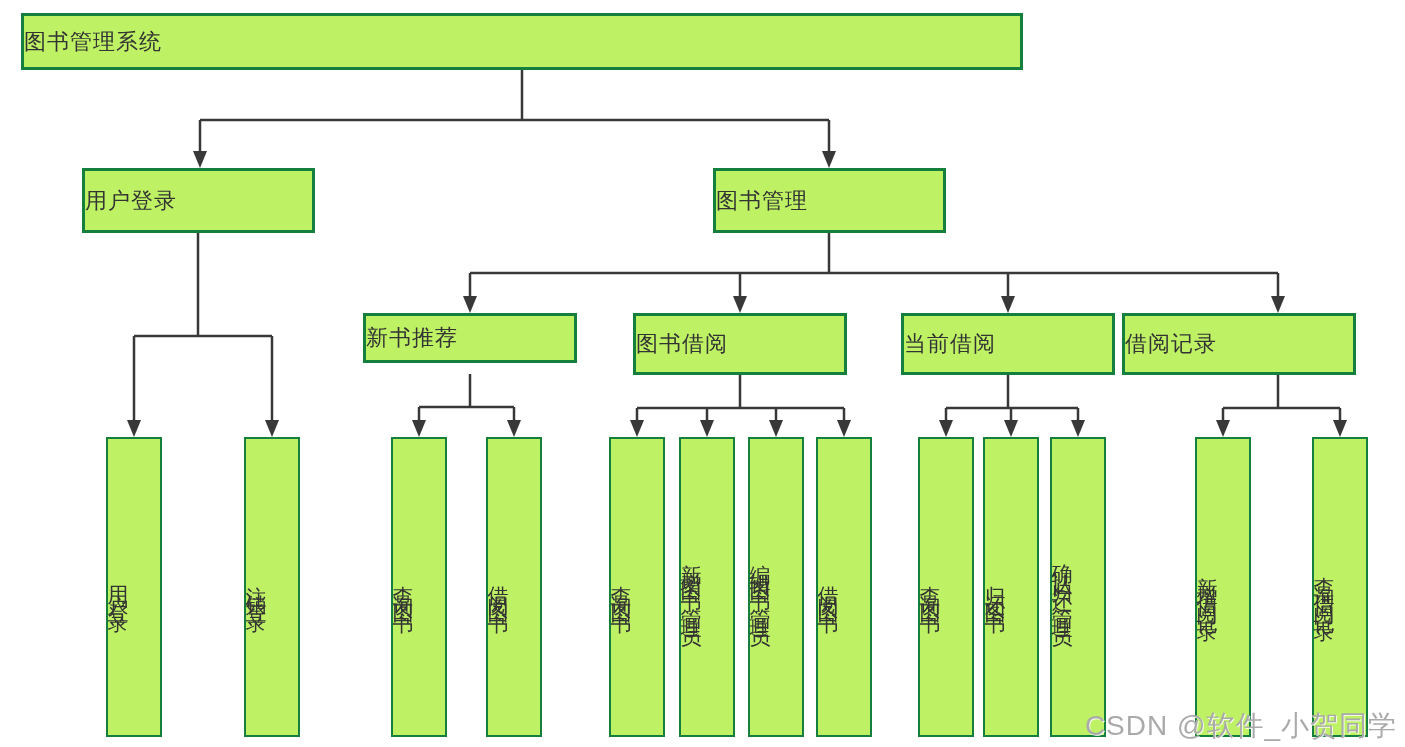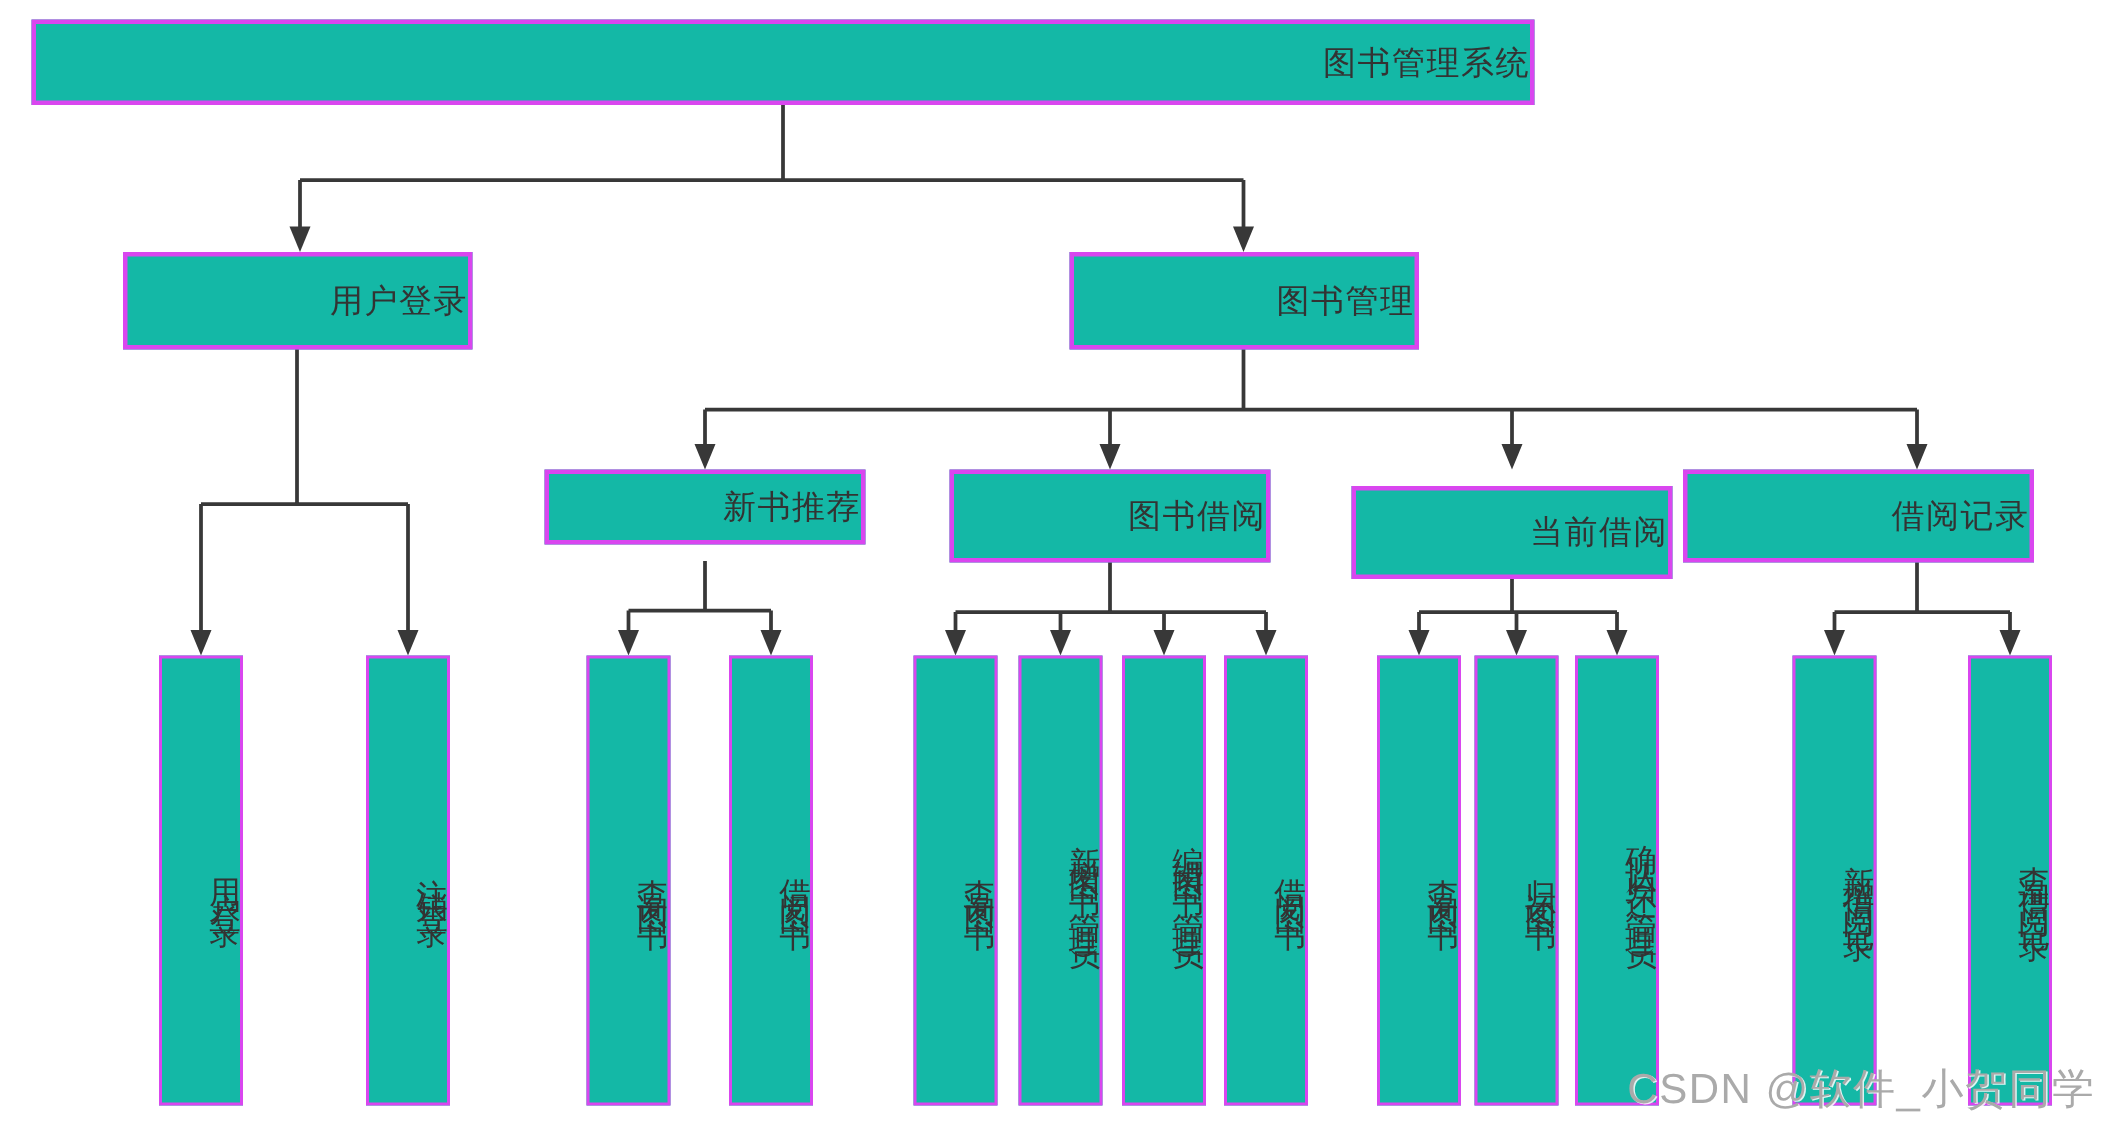--- a/index.html
+++ b/index.html
@@ -4,23 +4,23 @@
 <style>
   html,body{margin:0;padding:0;background:#fff;}
   .stage{
     position:relative;width:1405px;height:747px;background:#fff;overflow:hidden;
     font-family:"Liberation Sans","DejaVu Sans",sans-serif;
   }
   .connectors{position:absolute;left:0;top:0;width:1405px;height:747px;}
   .connectors path{stroke:#383838;stroke-width:2.5;fill:none;}
   .connectors polygon{fill:#383838;stroke:none;}
   .node{
-    position:absolute;box-sizing:border-box;background:#14b8a6;
-    border:3px solid #d946ef;
-    display:flex;align-items:center;justify-content:flex-end;
+    position:absolute;box-sizing:border-box;background:#bef264;
+    border:3px solid #15803d;
+    display:flex;align-items:center;justify-content:flex-start;
   }
   .node span{color:#333;font-size:22px;white-space:nowrap;letter-spacing:1px;}
   .leaf{width:56px;height:300px;border-width:2.5px;}
   .leaf span{
     writing-mode:vertical-rl;text-orientation:mixed;
     font-size:21px;line-height:1;letter-spacing:9px;white-space:nowrap;
   }
   .watermark{
     position:absolute;right:8px;bottom:2px;z-index:5;
     font-size:28px;color:#aaaaaa;letter-spacing:1px;white-space:nowrap;
@@ -85,21 +85,21 @@
   <div class="node" style="left:713px;top:168px;width:233px;height:65px">
     <span>图书管理</span>
   </div>
 
   <div class="node" style="left:363px;top:313px;width:214px;height:50px">
     <span>新书推荐</span>
   </div>
   <div class="node" style="left:633px;top:313px;width:214px;height:62px">
     <span>图书借阅</span>
   </div>
-  <div class="node" style="left:901px;top:324px;width:214px;height:62px">
+  <div class="node" style="left:901px;top:313px;width:214px;height:62px">
     <span>当前借阅</span>
   </div>
   <div class="node" style="left:1122px;top:313px;width:234px;height:62px">
     <span>借阅记录</span>
   </div>
 
   <div class="node leaf" style="left:106px;top:437px">
     <span>用户登录</span>
   </div>
   <div class="node leaf" style="left:244px;top:437px">

